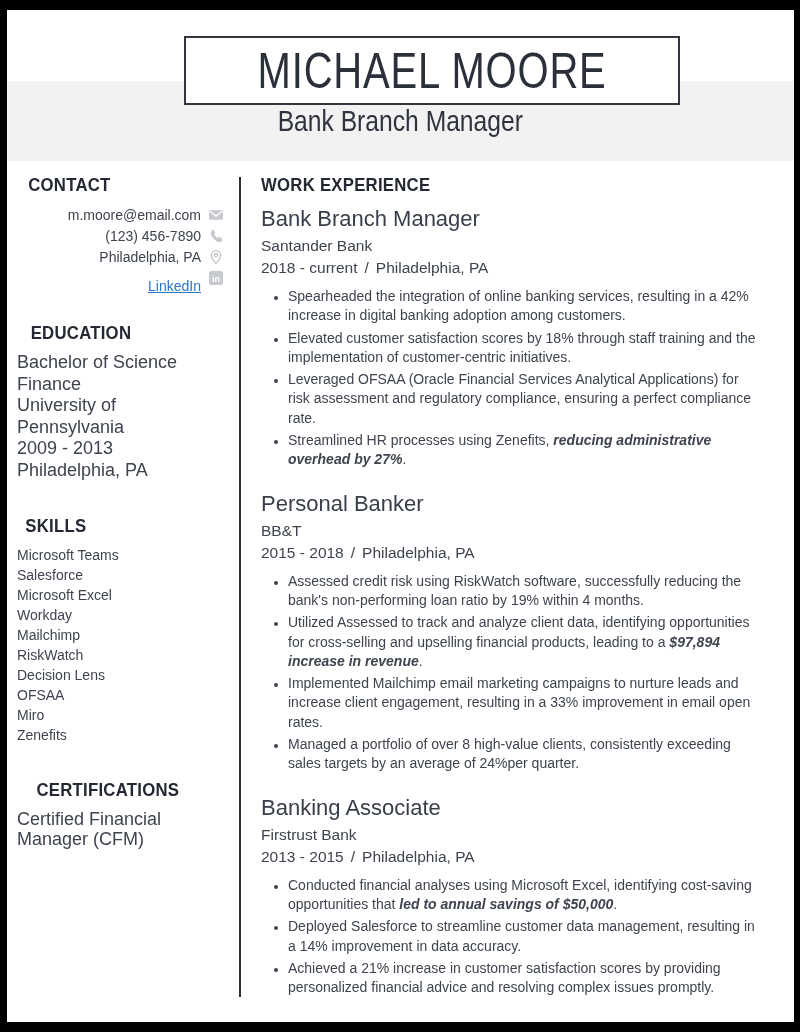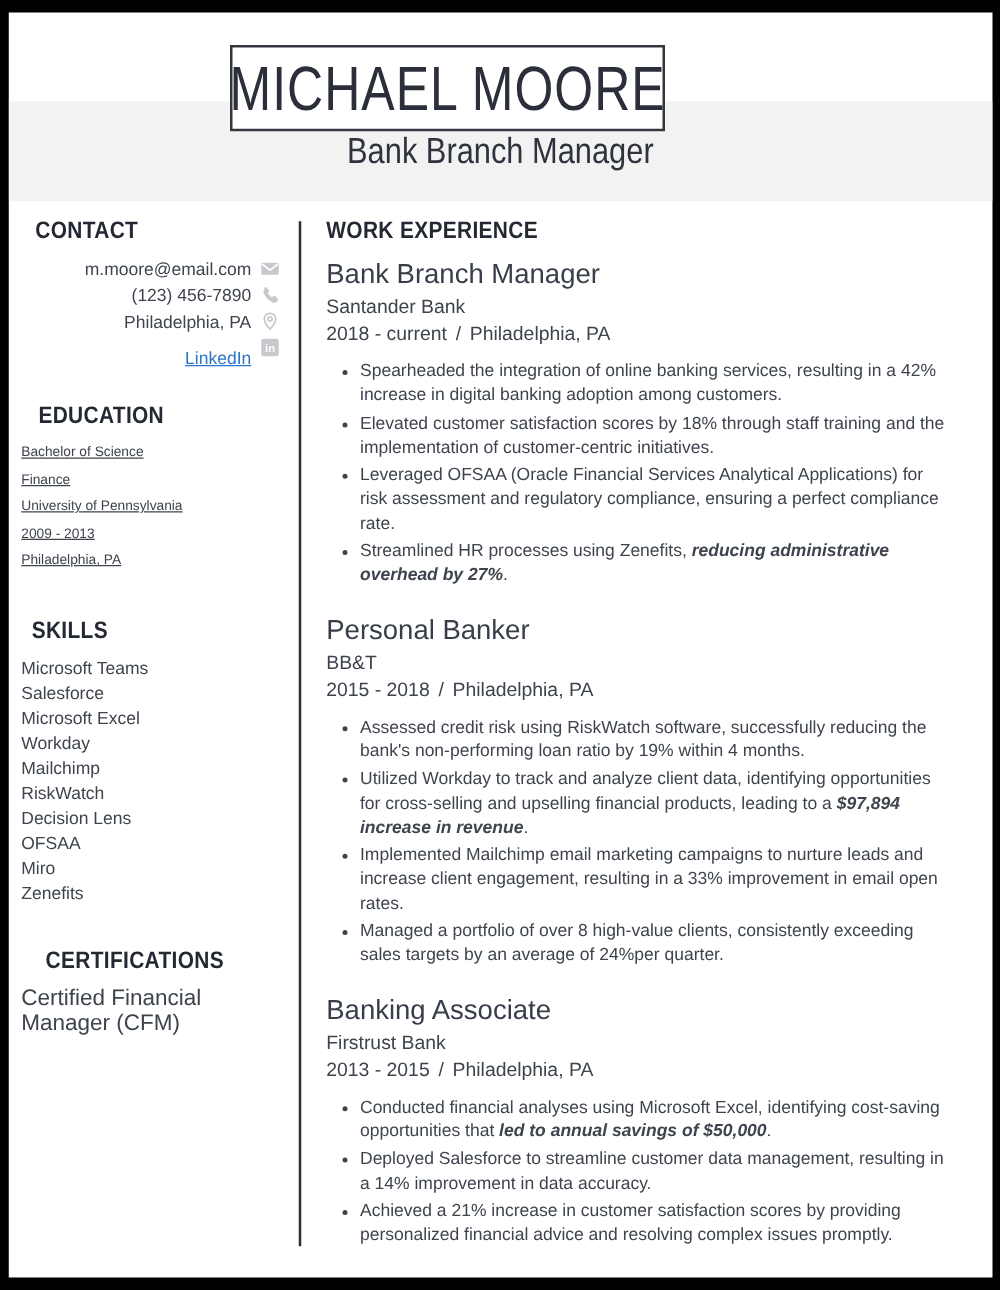--- a/index.html
+++ b/index.html
@@ -16,21 +16,21 @@
   }
 
   
   .header { position:relative; height:151px; }
   .gray-band {
     position:absolute; left:0; right:0; top:71px; height:80px;
     background:#f2f2f2;
   }
   .name-box {
     position:absolute; left:177px; top:26px;
-    width:348px; height:69px;
+    width:496px; height:69px;
     background:#fff; border:2px solid #32363f;
     display:flex; align-items:center; justify-content:center;
     z-index:2;
   }
   .name-text {
     font-size:50px; font-weight:400; color:#2b2f3a;
     letter-spacing:1px; white-space:nowrap;
     transform:scaleX(0.80); transform-origin:center;
     display:inline-block;
   }
@@ -65,21 +65,21 @@
   .side-section + .side-section { margin-top:34px; }
   .side-heading-wrap { margin-bottom:8px; }
 
   .side-row {
     display:flex; justify-content:flex-end; align-items:center;
     gap:7px; height:21px; font-size:14px;
   }
   .side-row .icon { width:16px; height:16px; flex:0 0 auto; display:block; }
   a.link { color:#2a76c6; text-decoration:underline; cursor:pointer;margin-top:16px; }
 
-  .edu-line { font-size:11px; line-height:21.5px;text-decoration:underline; }
+  .edu-line { font-size:18px; line-height:21.5px; }
   .skill-line { font-size:14px; line-height:20px; }
   .cert-line { font-size:18px; line-height:20px; }
 
   
   .main-heading-wrap { margin-bottom:10px; }
   .job + .job { margin-top:21px; }
   .job-name { font-size:22px; font-weight:400; color:#383e49; line-height:26px; }
   .job-company { font-size:15.5px; margin-top:4px; line-height:19px; }
   .job-dateline { font-size:15.5px; margin-top:3px; line-height:19px; }
   .job-dateline .sep { margin:0 7px; }
@@ -204,21 +204,21 @@
       </div>
 
       <div class="job">
         <div class="job-name">Personal Banker</div>
         <div class="job-company">BB&amp;T</div>
         <div class="job-dateline">
           <span>2015 - 2018</span><span class="sep">/</span><span>Philadelphia, PA</span>
         </div>
         <ul>
             <li><span>Assessed credit risk using RiskWatch software, successfully reducing the bank's non-performing loan ratio by 19% within 4 months.</span></li>
-            <li><span>Utilized Workday to track and analyze client data, identifying opportunities for cross-selling and upselling financial products, leading to a </span><span class="em">$97,894 increase in revenue</span><span>.</span></li>
+            <li><span>Utilized Assessed to track and analyze client data, identifying opportunities for cross-selling and upselling financial products, leading to a </span><span class="em">$97,894 increase in revenue</span><span>.</span></li>
             <li><span>Implemented Mailchimp email marketing campaigns to nurture leads and increase client engagement, resulting in a 33% improvement in email open rates.</span></li>
             <li><span>Managed a portfolio of over 8 high-value clients, consistently exceeding sales targets by an average of 24%per quarter.</span></li>
           </ul>
       </div>
 
       <div class="job">
         <div class="job-name">Banking Associate</div>
         <div class="job-company">Firstrust Bank</div>
         <div class="job-dateline">
           <span>2013 - 2015</span><span class="sep">/</span><span>Philadelphia, PA</span>

